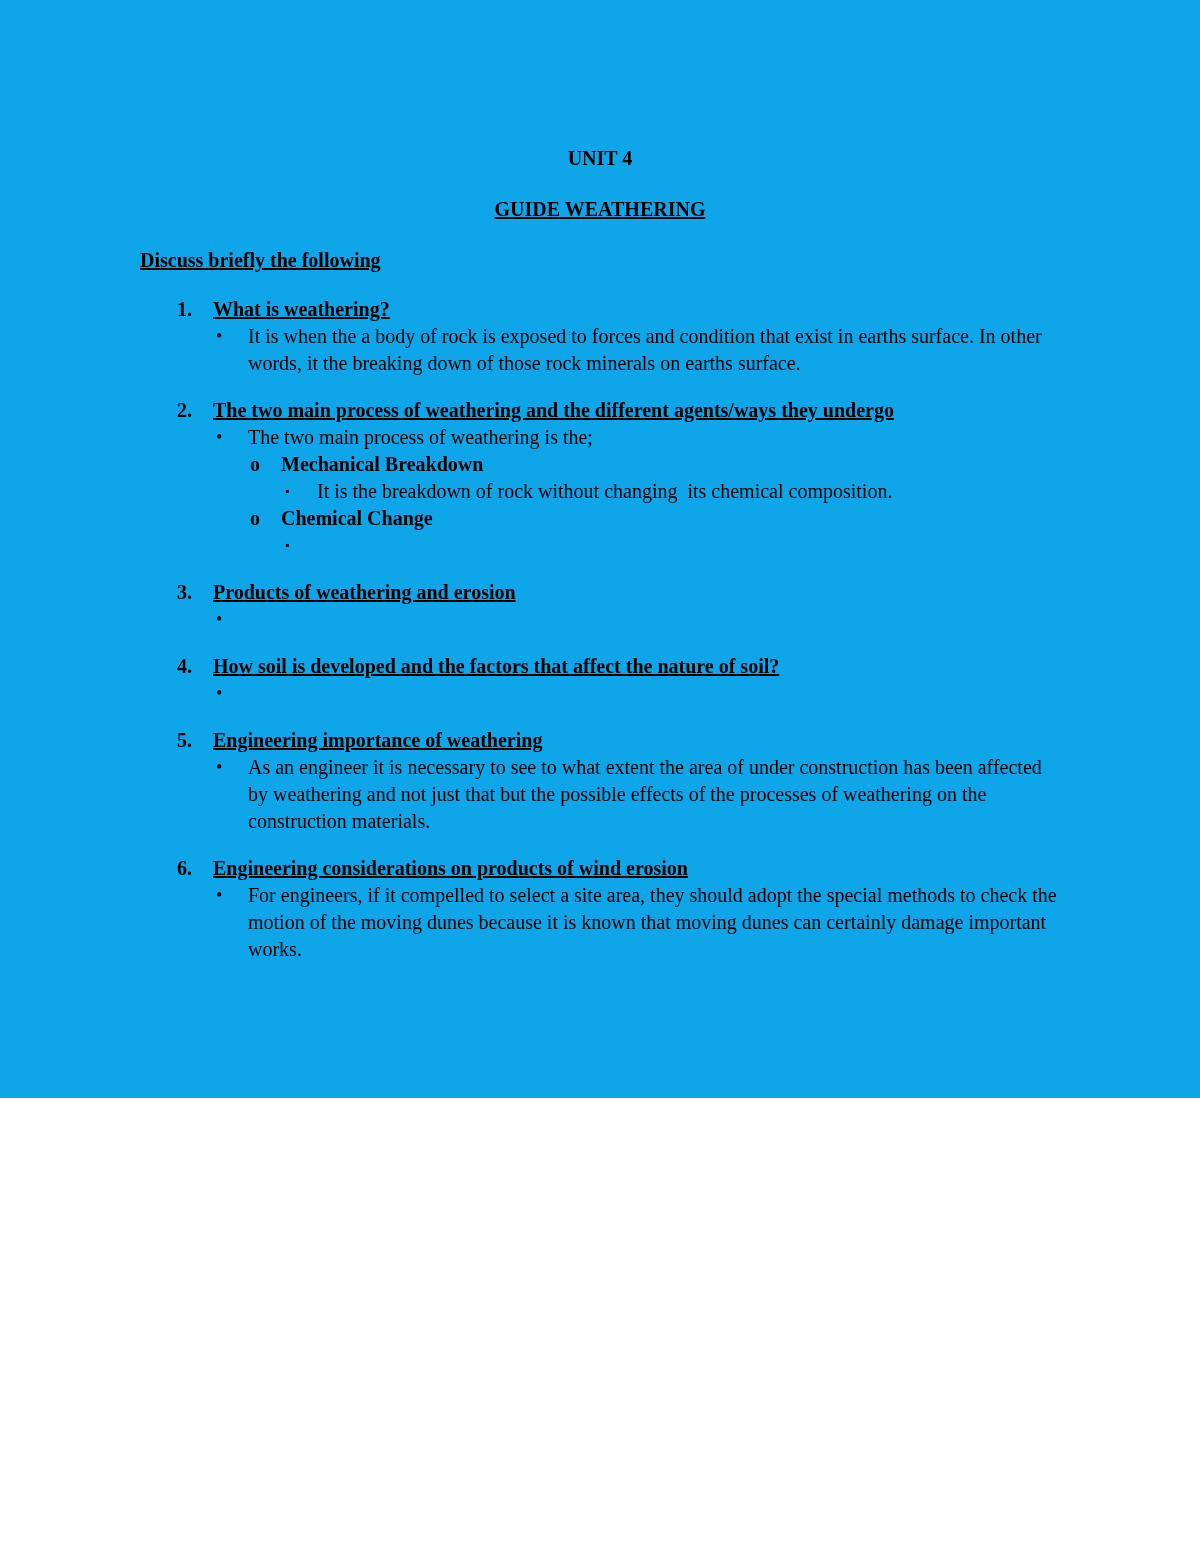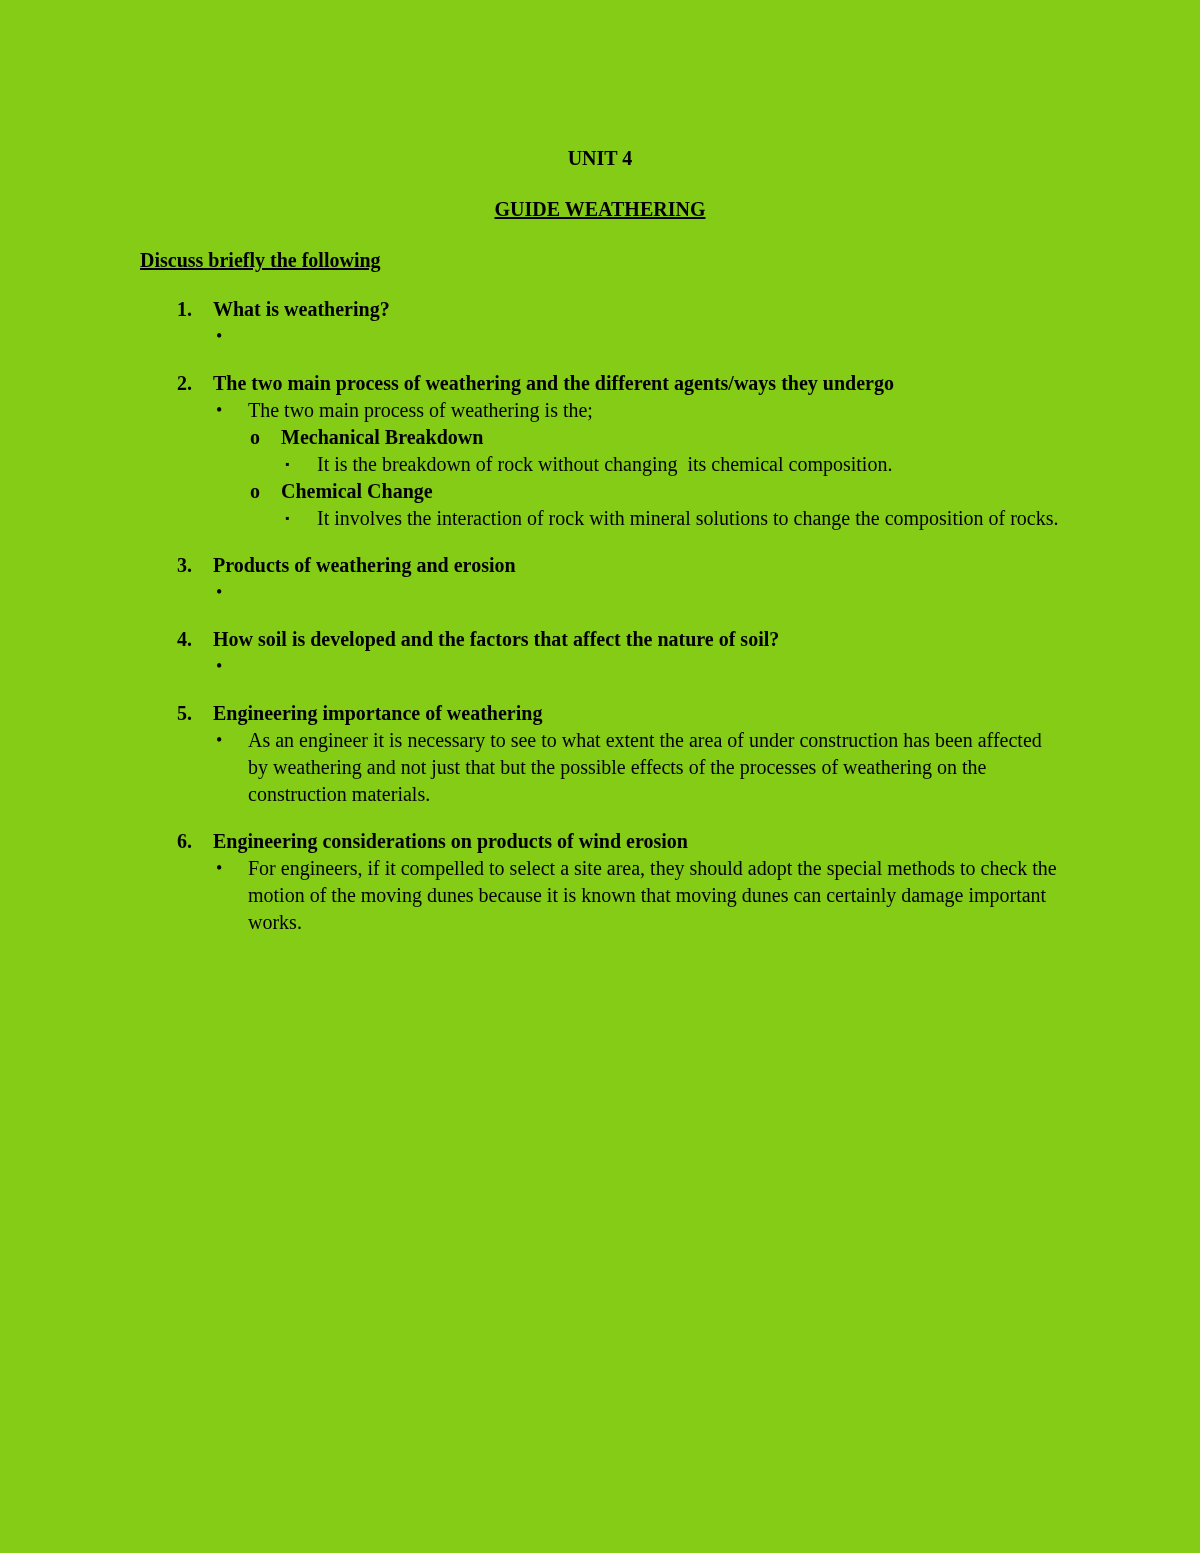--- a/index.html
+++ b/index.html
@@ -1,43 +1,43 @@
 <!DOCTYPE html>
 <html><head>
 <meta charset="utf-8">
 <style>
   html, body { margin: 0; padding: 0; background: #ffffff; }
   .page {
     position: relative;
     width: 1200px;
-    height: 1553px;
+    height: 1098px;
     box-sizing: border-box;
     padding: 145px 140px 0 140px;
-    background: #84cc16;
+    background: #0ea5e9;
     font-family: "Liberation Serif", "DejaVu Serif", serif;
     font-size: 20px;
     line-height: 27px;
     color: #000000;
     overflow: hidden;
   }
   .title {
     text-align: center;
     font-weight: bold;
     margin: 0 0 24px 0;
   }
   .title.u { text-decoration: underline; }
   .intro {
     font-weight: bold;
     margin: 3px 0 22px 0;
     text-decoration: underline;
   }
   .question { margin-bottom: 20px; }
   .q-row { display: flex; font-weight: bold; }
   .q-num { flex: none; width: 36px; margin-left: 37px; }
-  .q-heading { flex: 1; }
+  .q-heading { flex: 1; text-decoration: underline; }
   .item { display: flex; }
   .item .marker { flex: none; }
   .item.l1 .marker { margin-left: 76px;  width: 32px; }
   .item.l2 .marker { margin-left: 110px; width: 31px; }
   .item.l3 .marker { margin-left: 145px; width: 32px; }
   .item.l2 .marker, .item.l2 .item-text { font-weight: bold; }
   .marker.dot { font-size: 18px; }
   .marker.sq  { font-size: 12px; }
   .item-text { flex: 1; white-space: pre-wrap; }
 </style>
@@ -51,20 +51,21 @@
 
   <p class="intro">Discuss briefly the following</p>
 
   <div class="question">
     <div class="q-row">
       <span class="q-num">1.</span>
       <span class="q-heading">What is weathering?</span>
     </div>
     <div class="item l1">
       <span class="marker dot">•</span>
+      <span class="item-text">It is when the a body of rock is exposed to forces and condition that exist in earths surface. In other words, it the breaking down of those rock minerals on earths surface.</span>
     </div>
   </div>
 
   <div class="question">
     <div class="q-row">
       <span class="q-num">2.</span>
       <span class="q-heading">The two main process of weathering and the different agents/ways they undergo</span>
     </div>
     <div class="item l1">
       <span class="marker dot">•</span>
@@ -77,21 +78,20 @@
     <div class="item l3">
       <span class="marker sq">▪</span>
       <span class="item-text">It is the breakdown of rock without changing  its chemical composition.</span>
     </div>
     <div class="item l2">
       <span class="marker circle">o</span>
       <span class="item-text">Chemical Change</span>
     </div>
     <div class="item l3">
       <span class="marker sq">▪</span>
-      <span class="item-text">It involves the interaction of rock with mineral solutions to change the composition of rocks.</span>
     </div>
   </div>
 
   <div class="question">
     <div class="q-row">
       <span class="q-num">3.</span>
       <span class="q-heading">Products of weathering and erosion</span>
     </div>
     <div class="item l1">
       <span class="marker dot">•</span>

